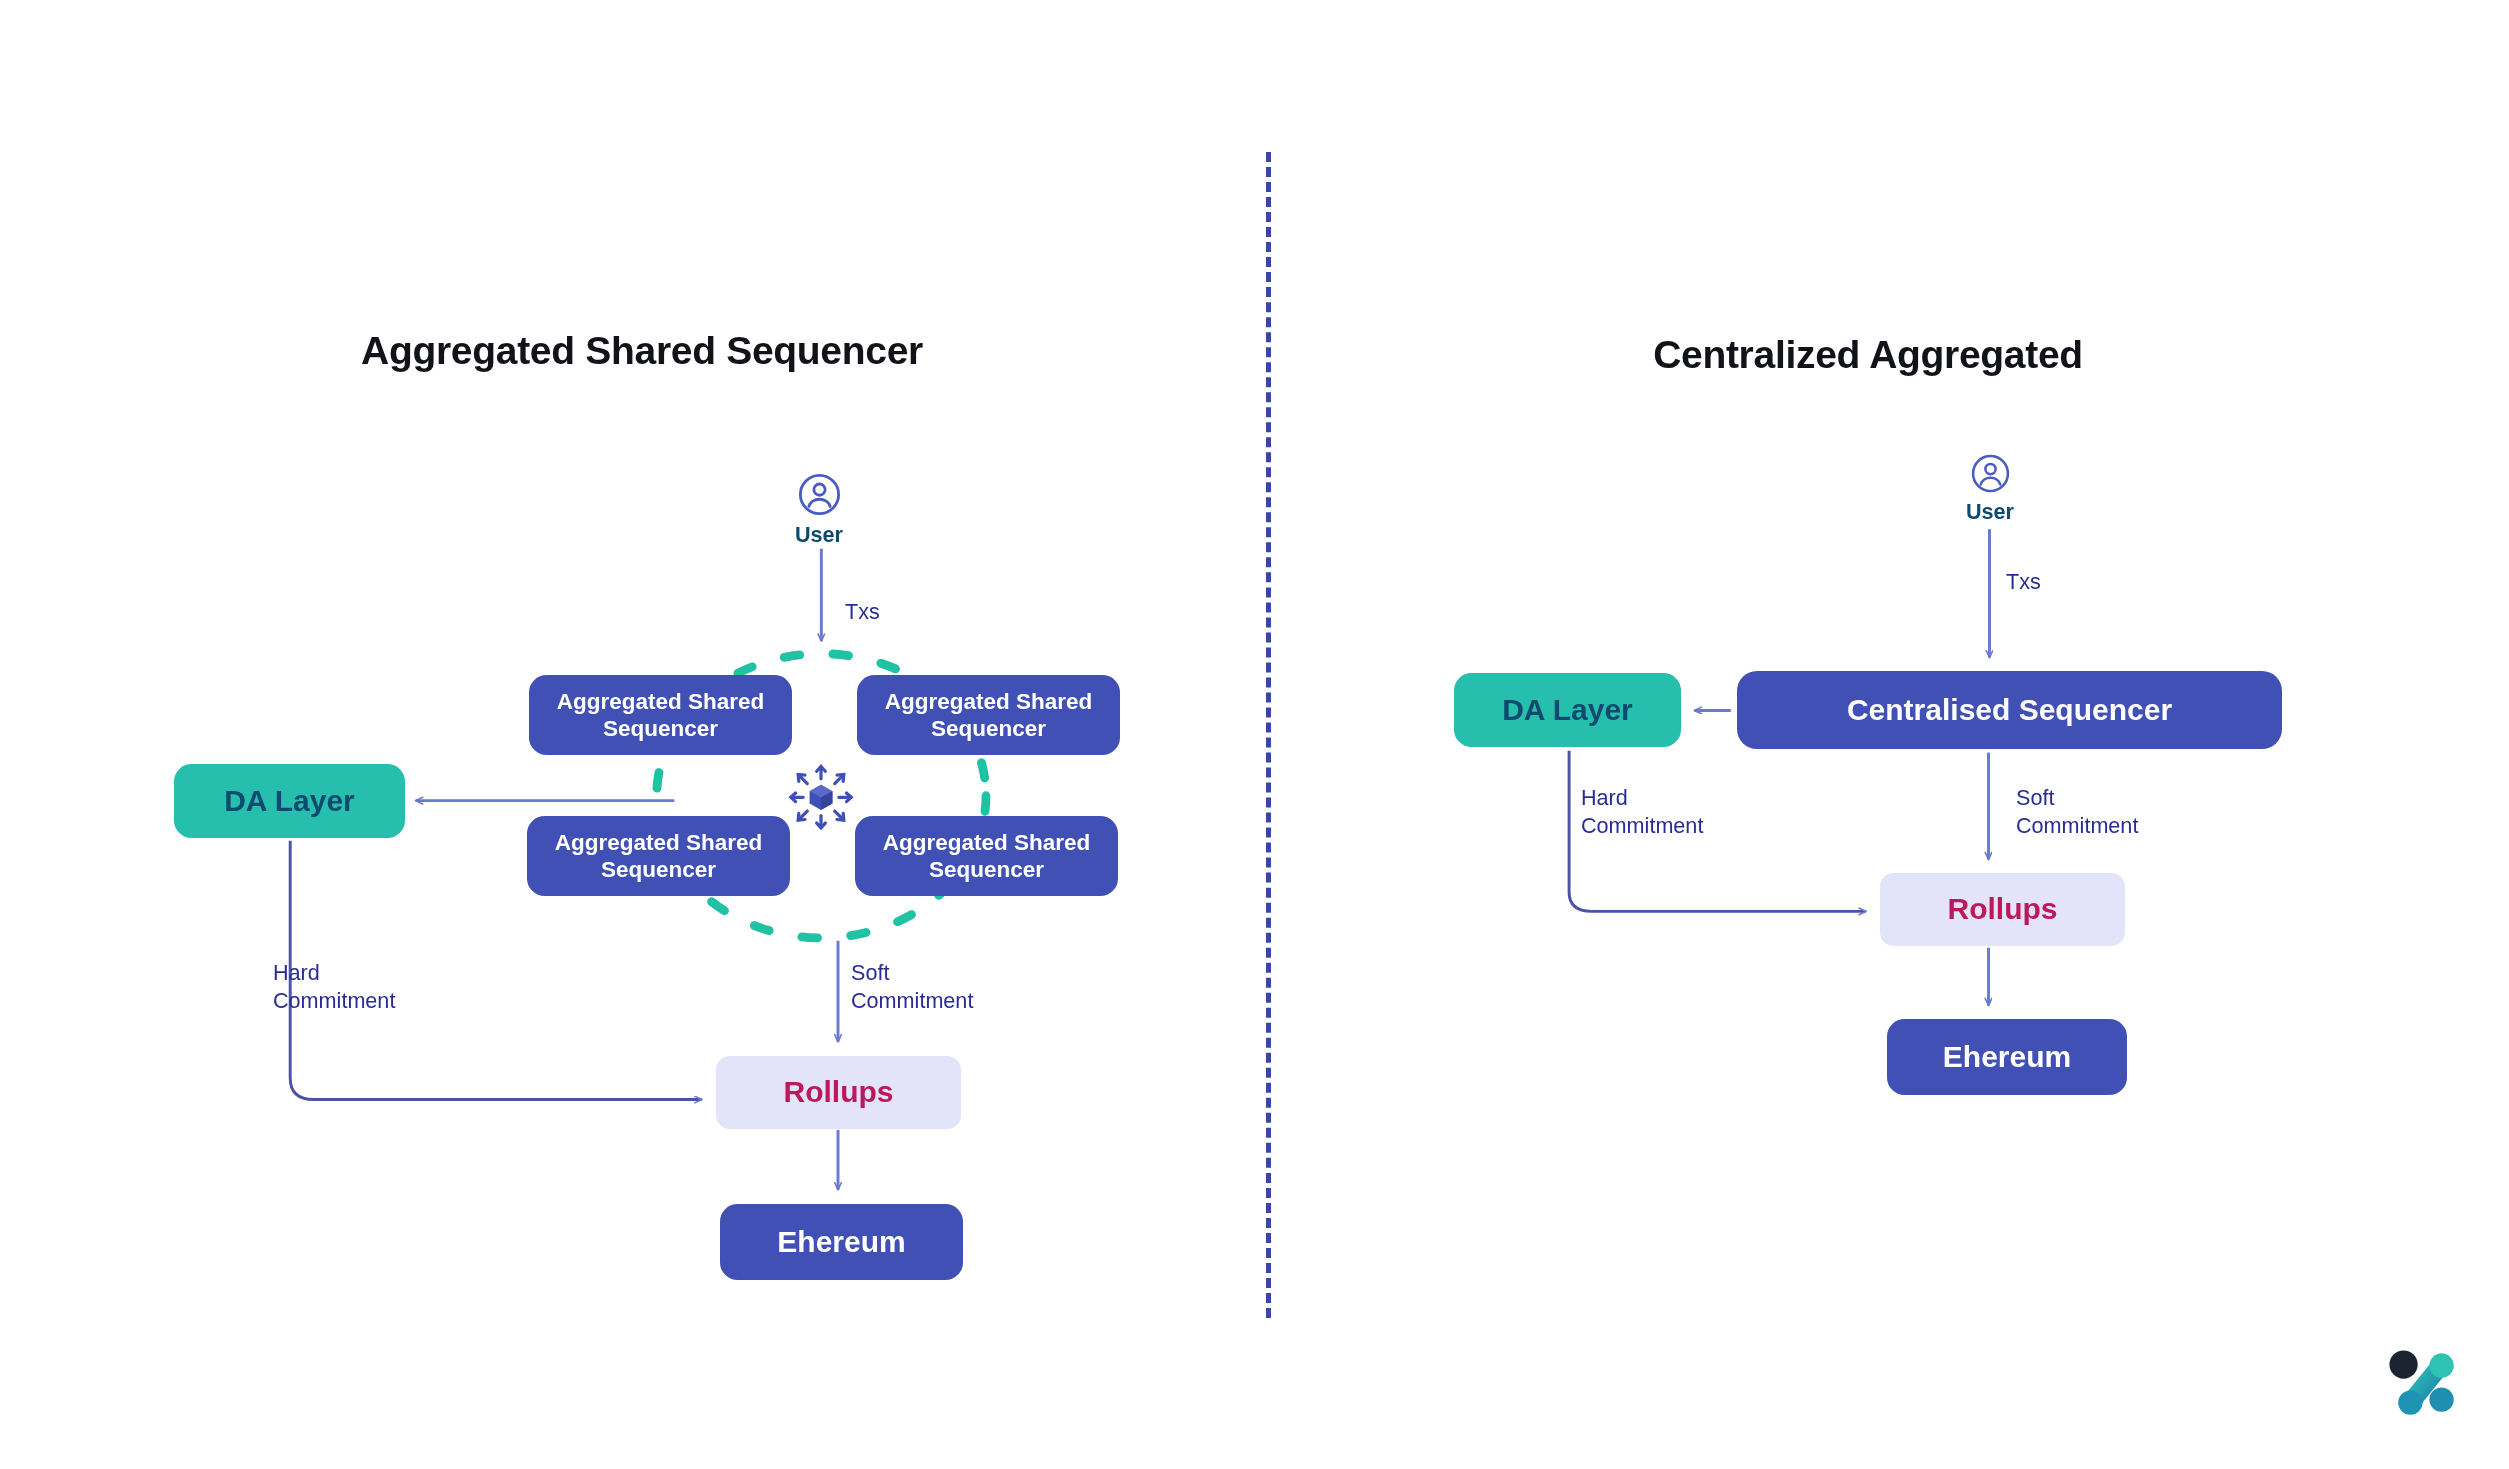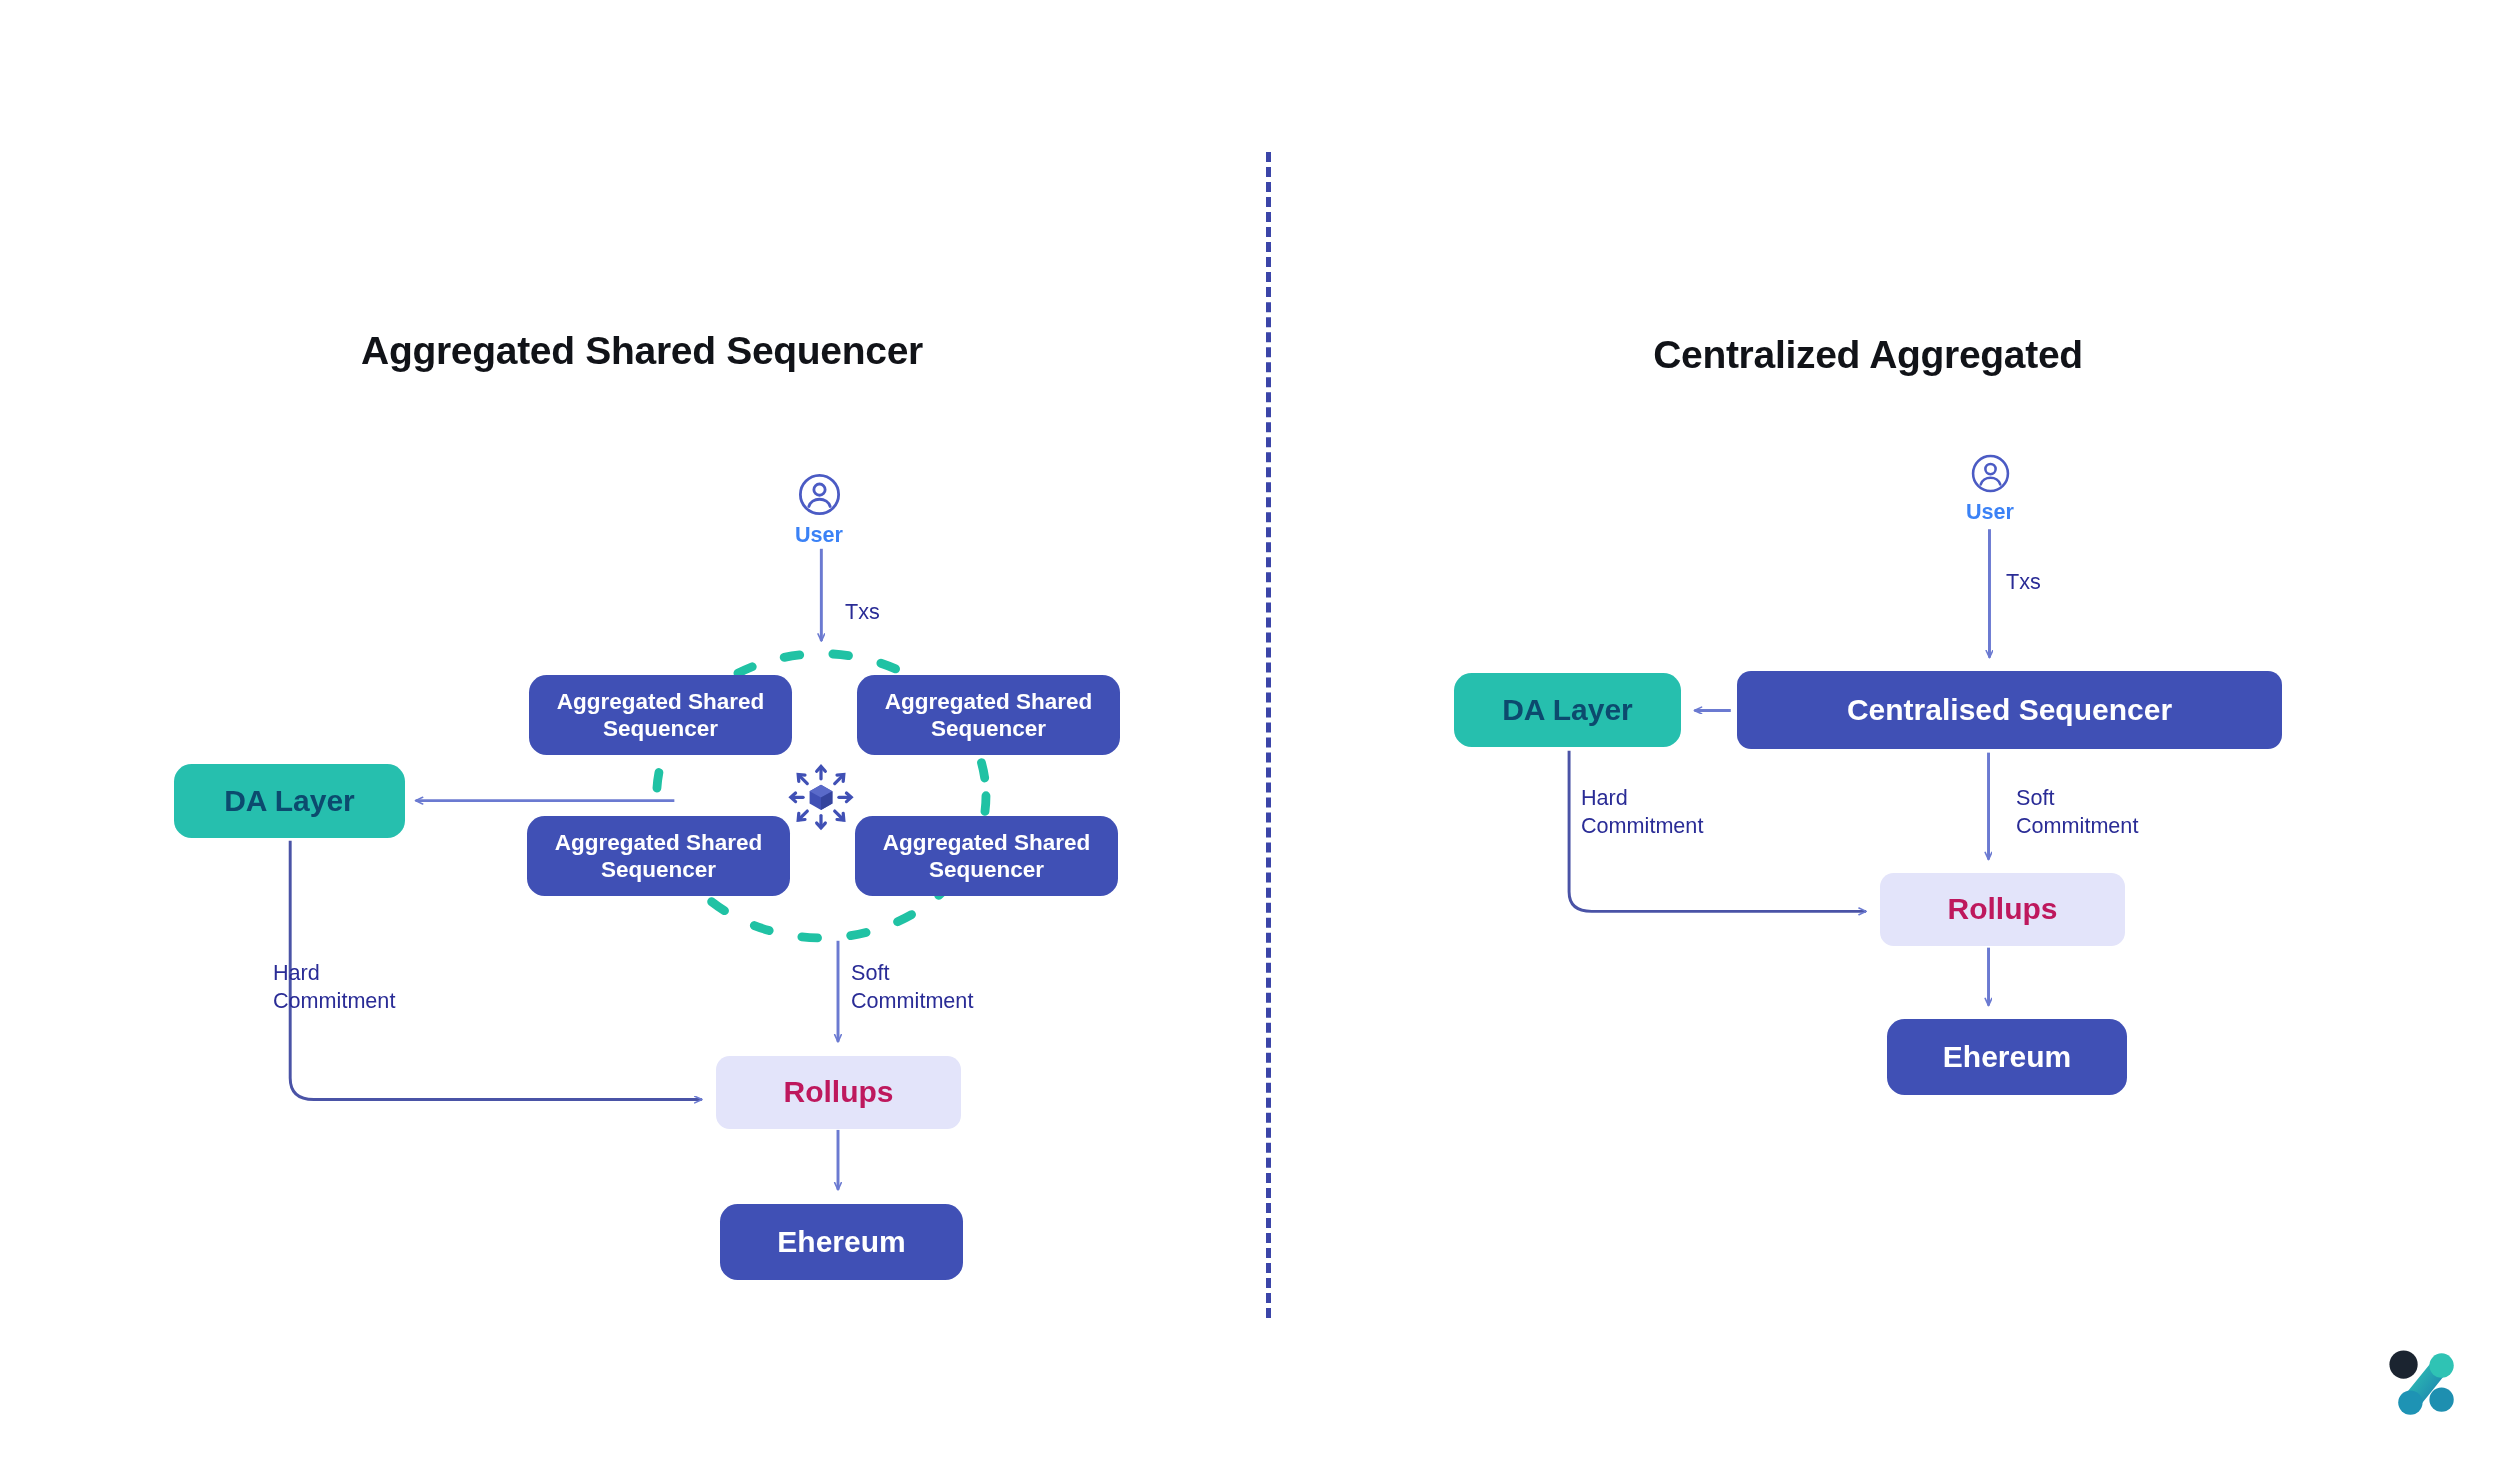--- a/index.html
+++ b/index.html
@@ -106,21 +106,21 @@
   #da-right {
     left: 1454px; top: 673px;
     width: 227px; height: 74px;
     font-size: 30px; font-weight: 600;
     border-radius: 17.6px;
   }
   #cseq-right {
     left: 1737px; top: 671px;
     width: 545px; height: 78px;
     font-size: 30px; font-weight: 600;
-    border-radius: 14px;
+    border-radius: 20px;
   }
   #rollups-right {
     left: 1880px; top: 873px;
     width: 245px; height: 73px;
     font-size: 30px; font-weight: 600;
     border-radius: 13.7px;
   }
   #ethereum-right {
     left: 1887px; top: 1019px;
     width: 240px; height: 76px;
@@ -148,21 +148,21 @@
   .user {
     position: absolute;
     width: 118px;
     text-align: center;
   }
   #user-left  { left: 760px;  top: 472px; }
   #user-right { left: 1931px; top: 453px; }
   .user-label {
     font-size: 21.6px;
     font-weight: 600;
-    color: #3b82f6;
+    color: #0c4a6e;
     margin-top: 1px;
   }
 
   
   #divider {
     position: absolute;
     left: 1266px;
     top: 152px;
     width: 0;
     height: 1166px;

